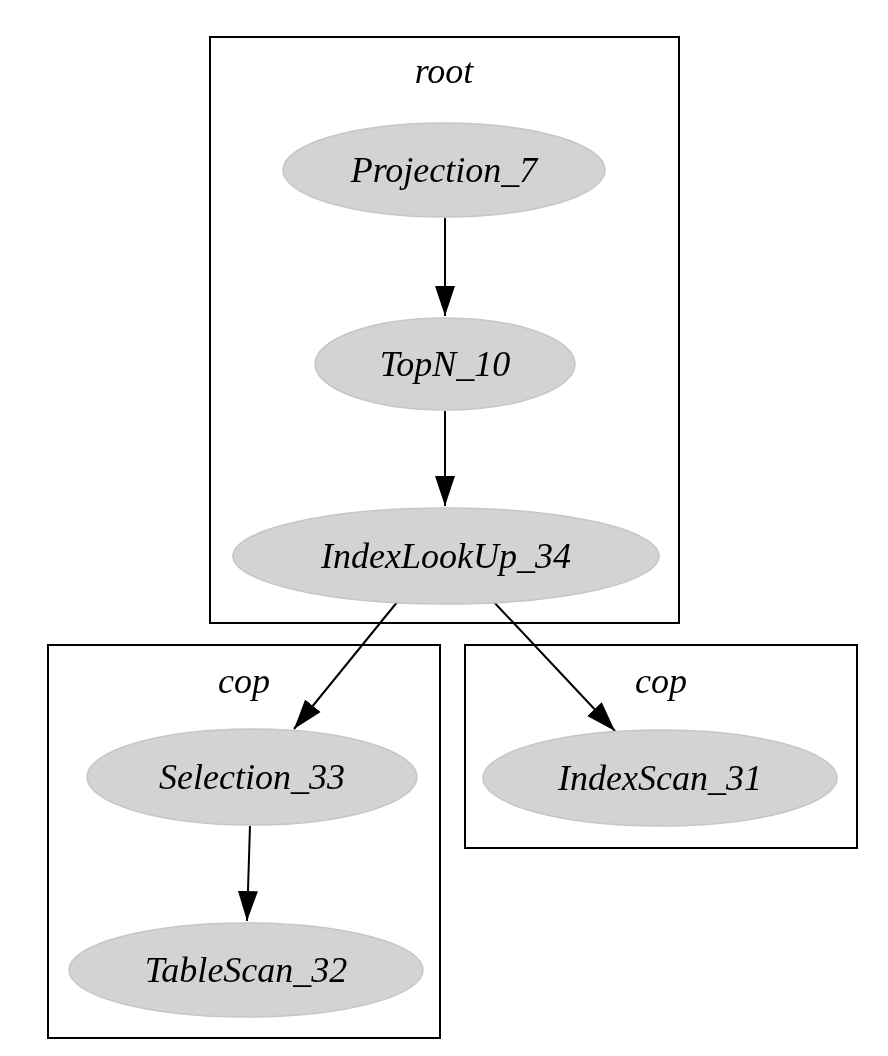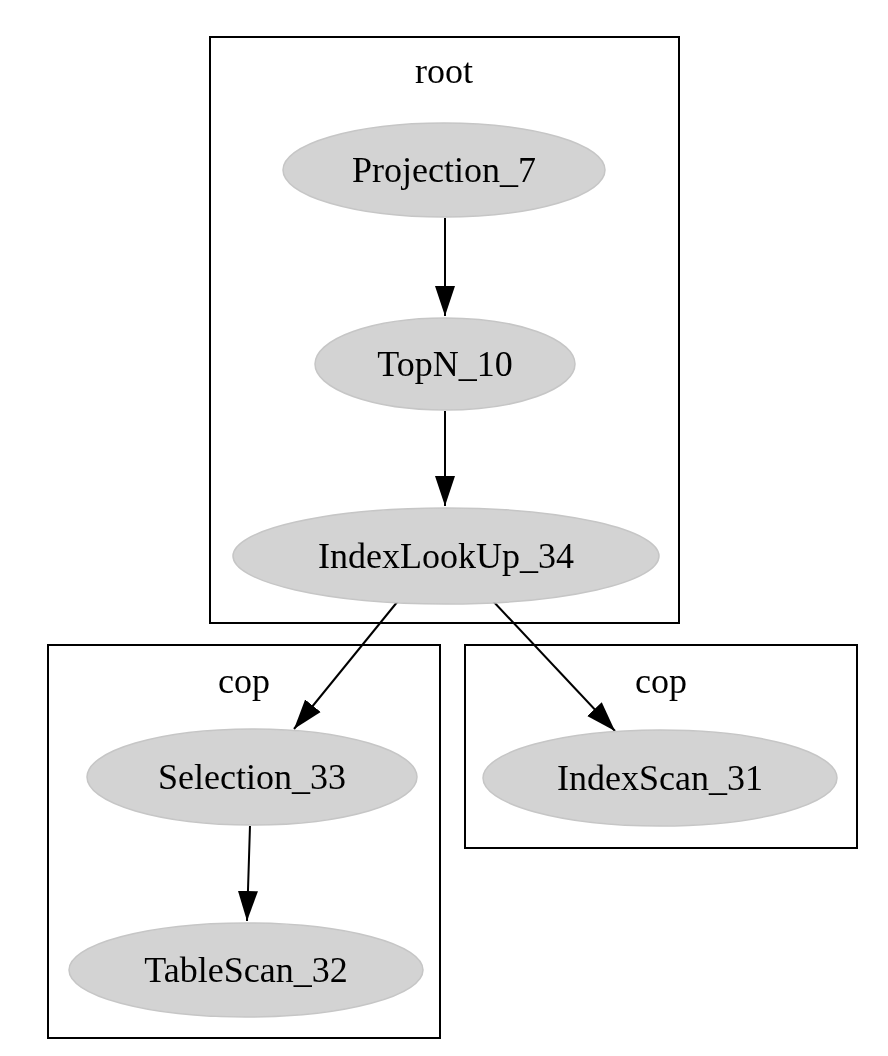--- a/index.html
+++ b/index.html
@@ -6,20 +6,21 @@
     margin: 0;
     padding: 0;
     background: #ffffff;
   }
   .canvas {
     position: relative;
     width: 888px;
     height: 1056px;
     background: #ffffff;
     overflow: hidden;
+    font-style: italic;
   }
   svg {
     display: block;
     font-family: "Liberation Serif", "DejaVu Serif", serif;
   }
   .cluster-box {
     fill: none;
     stroke: #000000;
     stroke-width: 2;
   }

